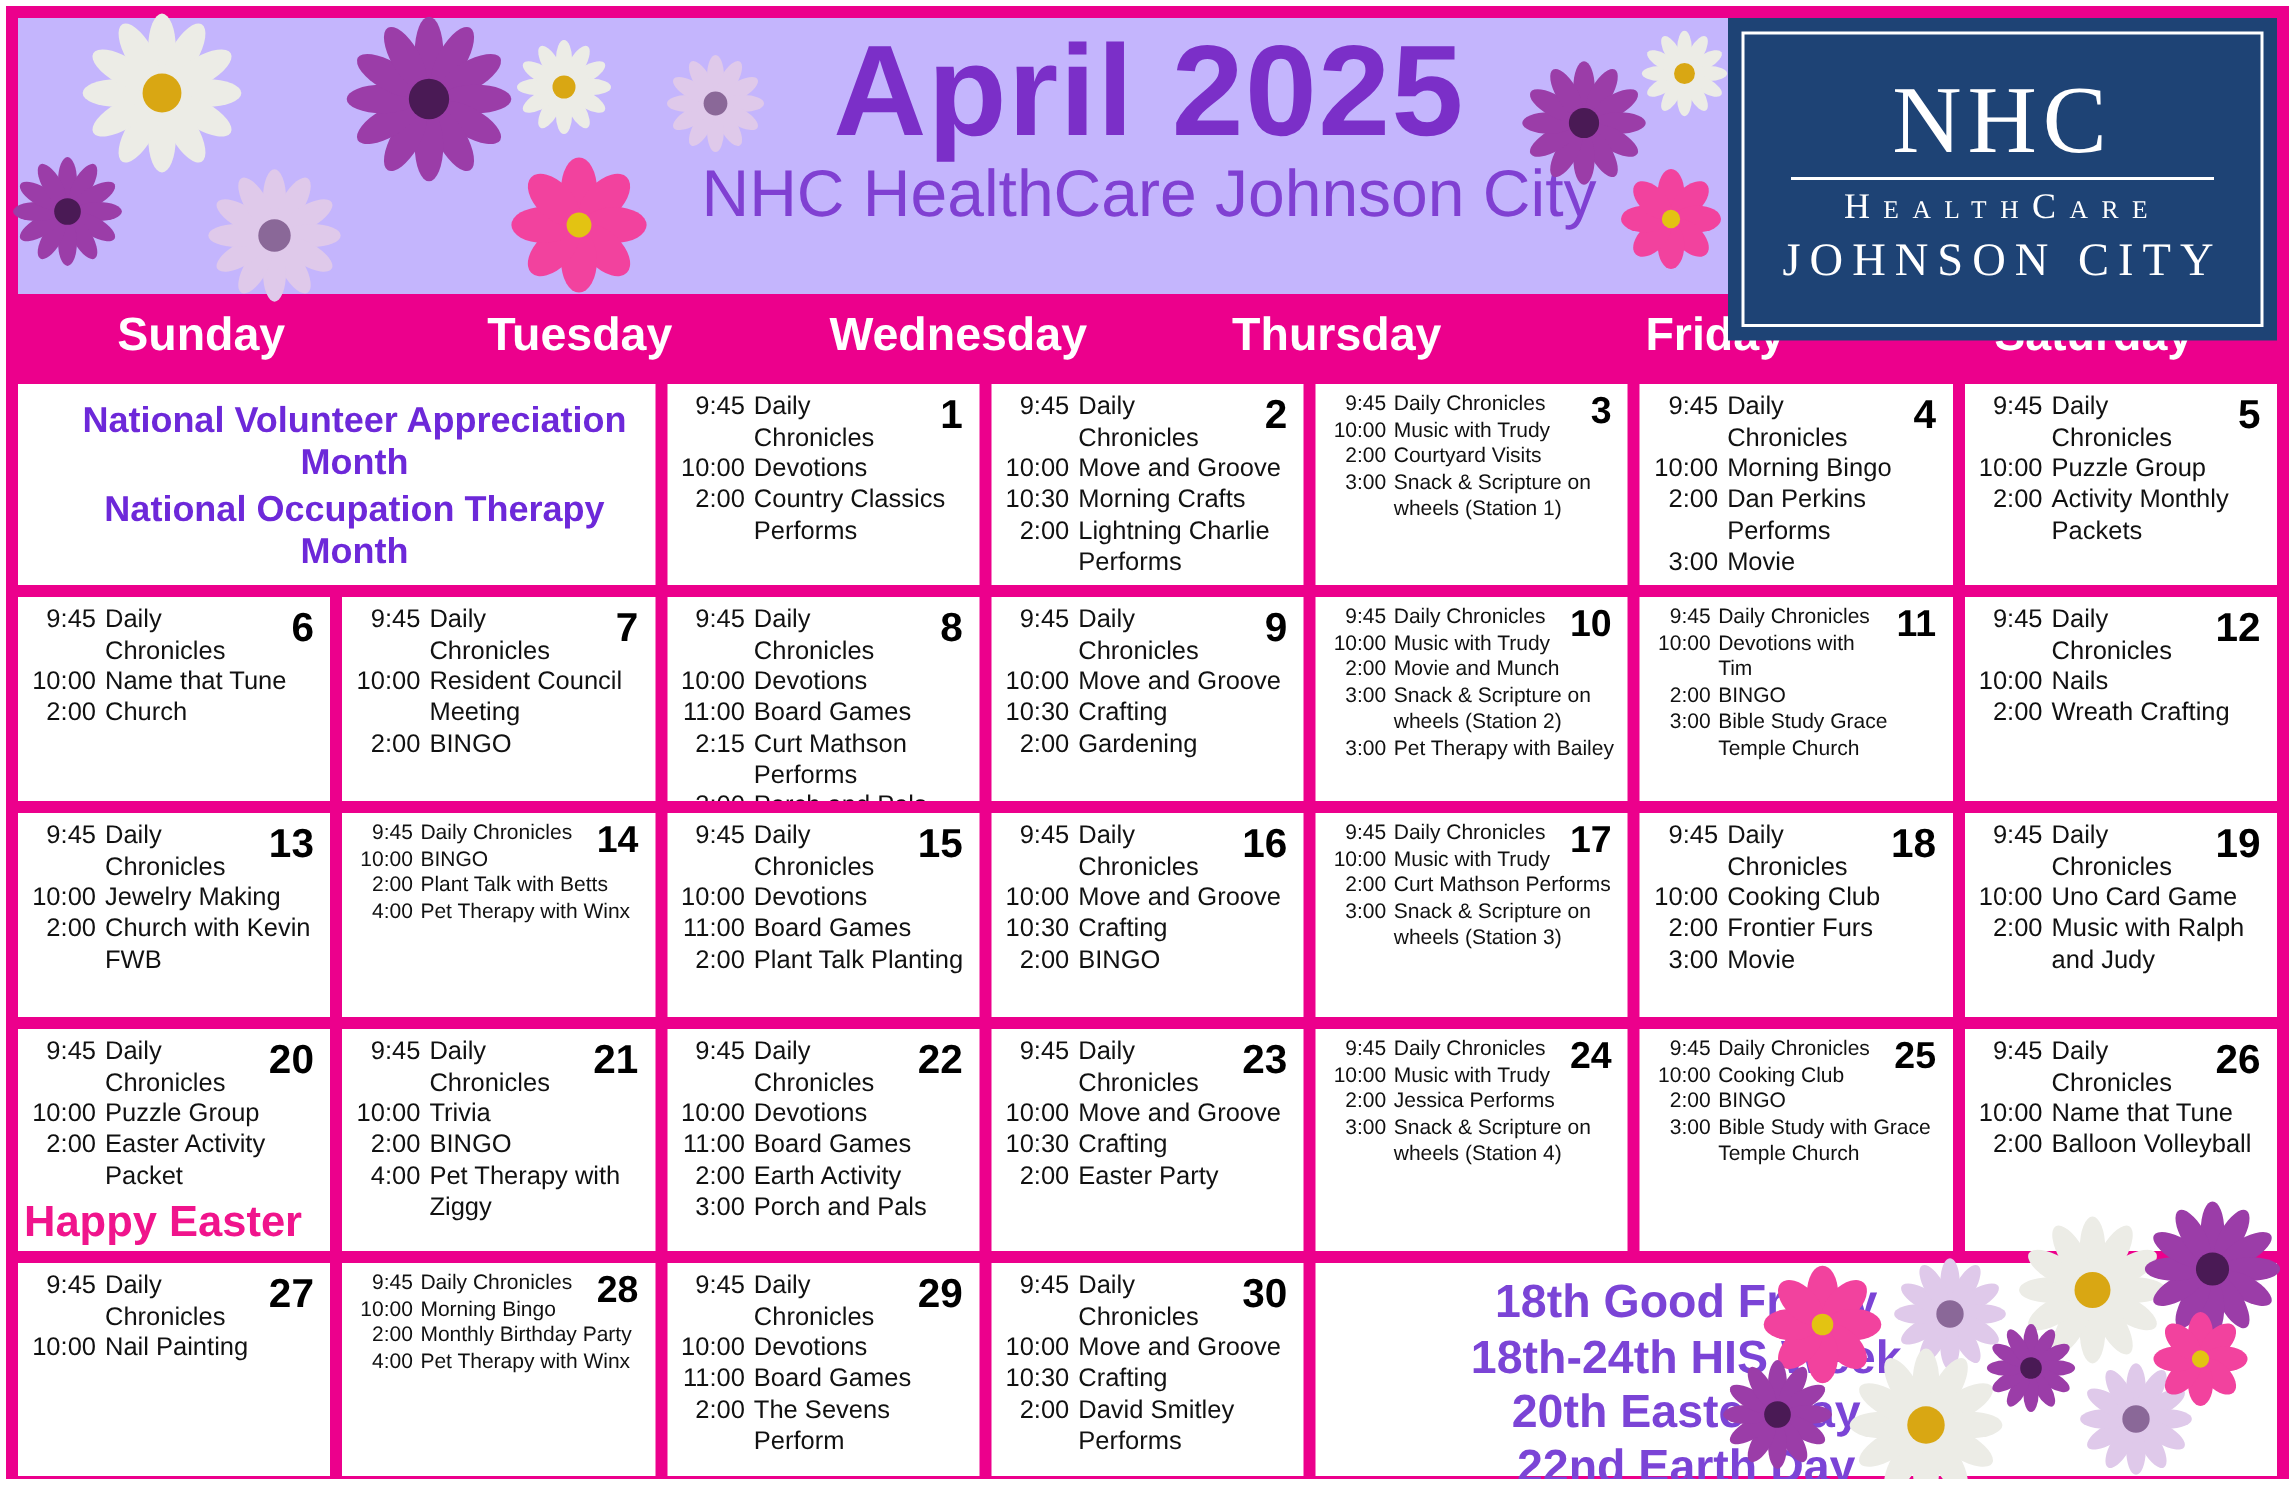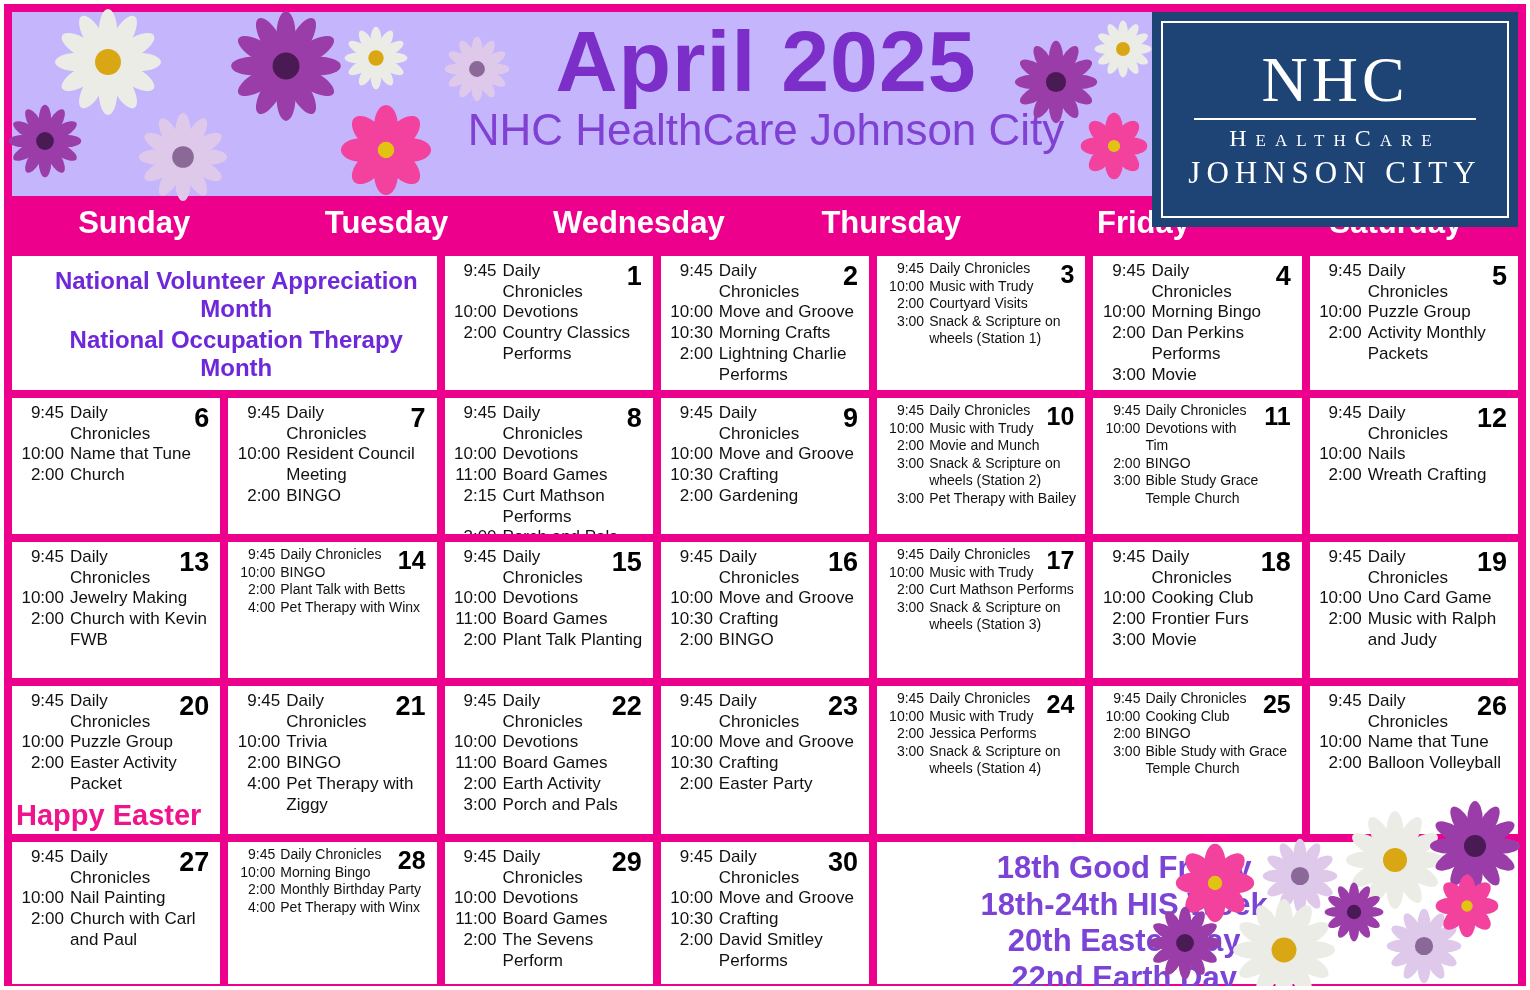--- a/index.html
+++ b/index.html
@@ -424,21 +424,20 @@
           <div class="ev"><span class="t">9:45</span><span class="x">Daily Chronicles</span></div>
           <div class="ev"><span class="t">10:00</span><span class="x">Name that Tune</span></div>
           <div class="ev"><span class="t">2:00</span><span class="x">Balloon Volleyball</span></div>
         </div>
       </div>
       <div class="cell day">
         <div class="dnum">27</div>
         <div class="evs">
           <div class="ev"><span class="t">9:45</span><span class="x">Daily Chronicles</span></div>
           <div class="ev"><span class="t">10:00</span><span class="x">Nail Painting</span></div>
-          <div class="ev"><span class="t">2:00</span><span class="x">Church with Carl and Paul</span></div>
         </div>
       </div>
       <div class="cell day compact">
         <div class="dnum">28</div>
         <div class="evs">
           <div class="ev"><span class="t">9:45</span><span class="x">Daily Chronicles</span></div>
           <div class="ev"><span class="t">10:00</span><span class="x">Morning Bingo</span></div>
           <div class="ev"><span class="t">2:00</span><span class="x">Monthly Birthday Party</span></div>
           <div class="ev"><span class="t">4:00</span><span class="x">Pet Therapy with Winx</span></div>
         </div>

